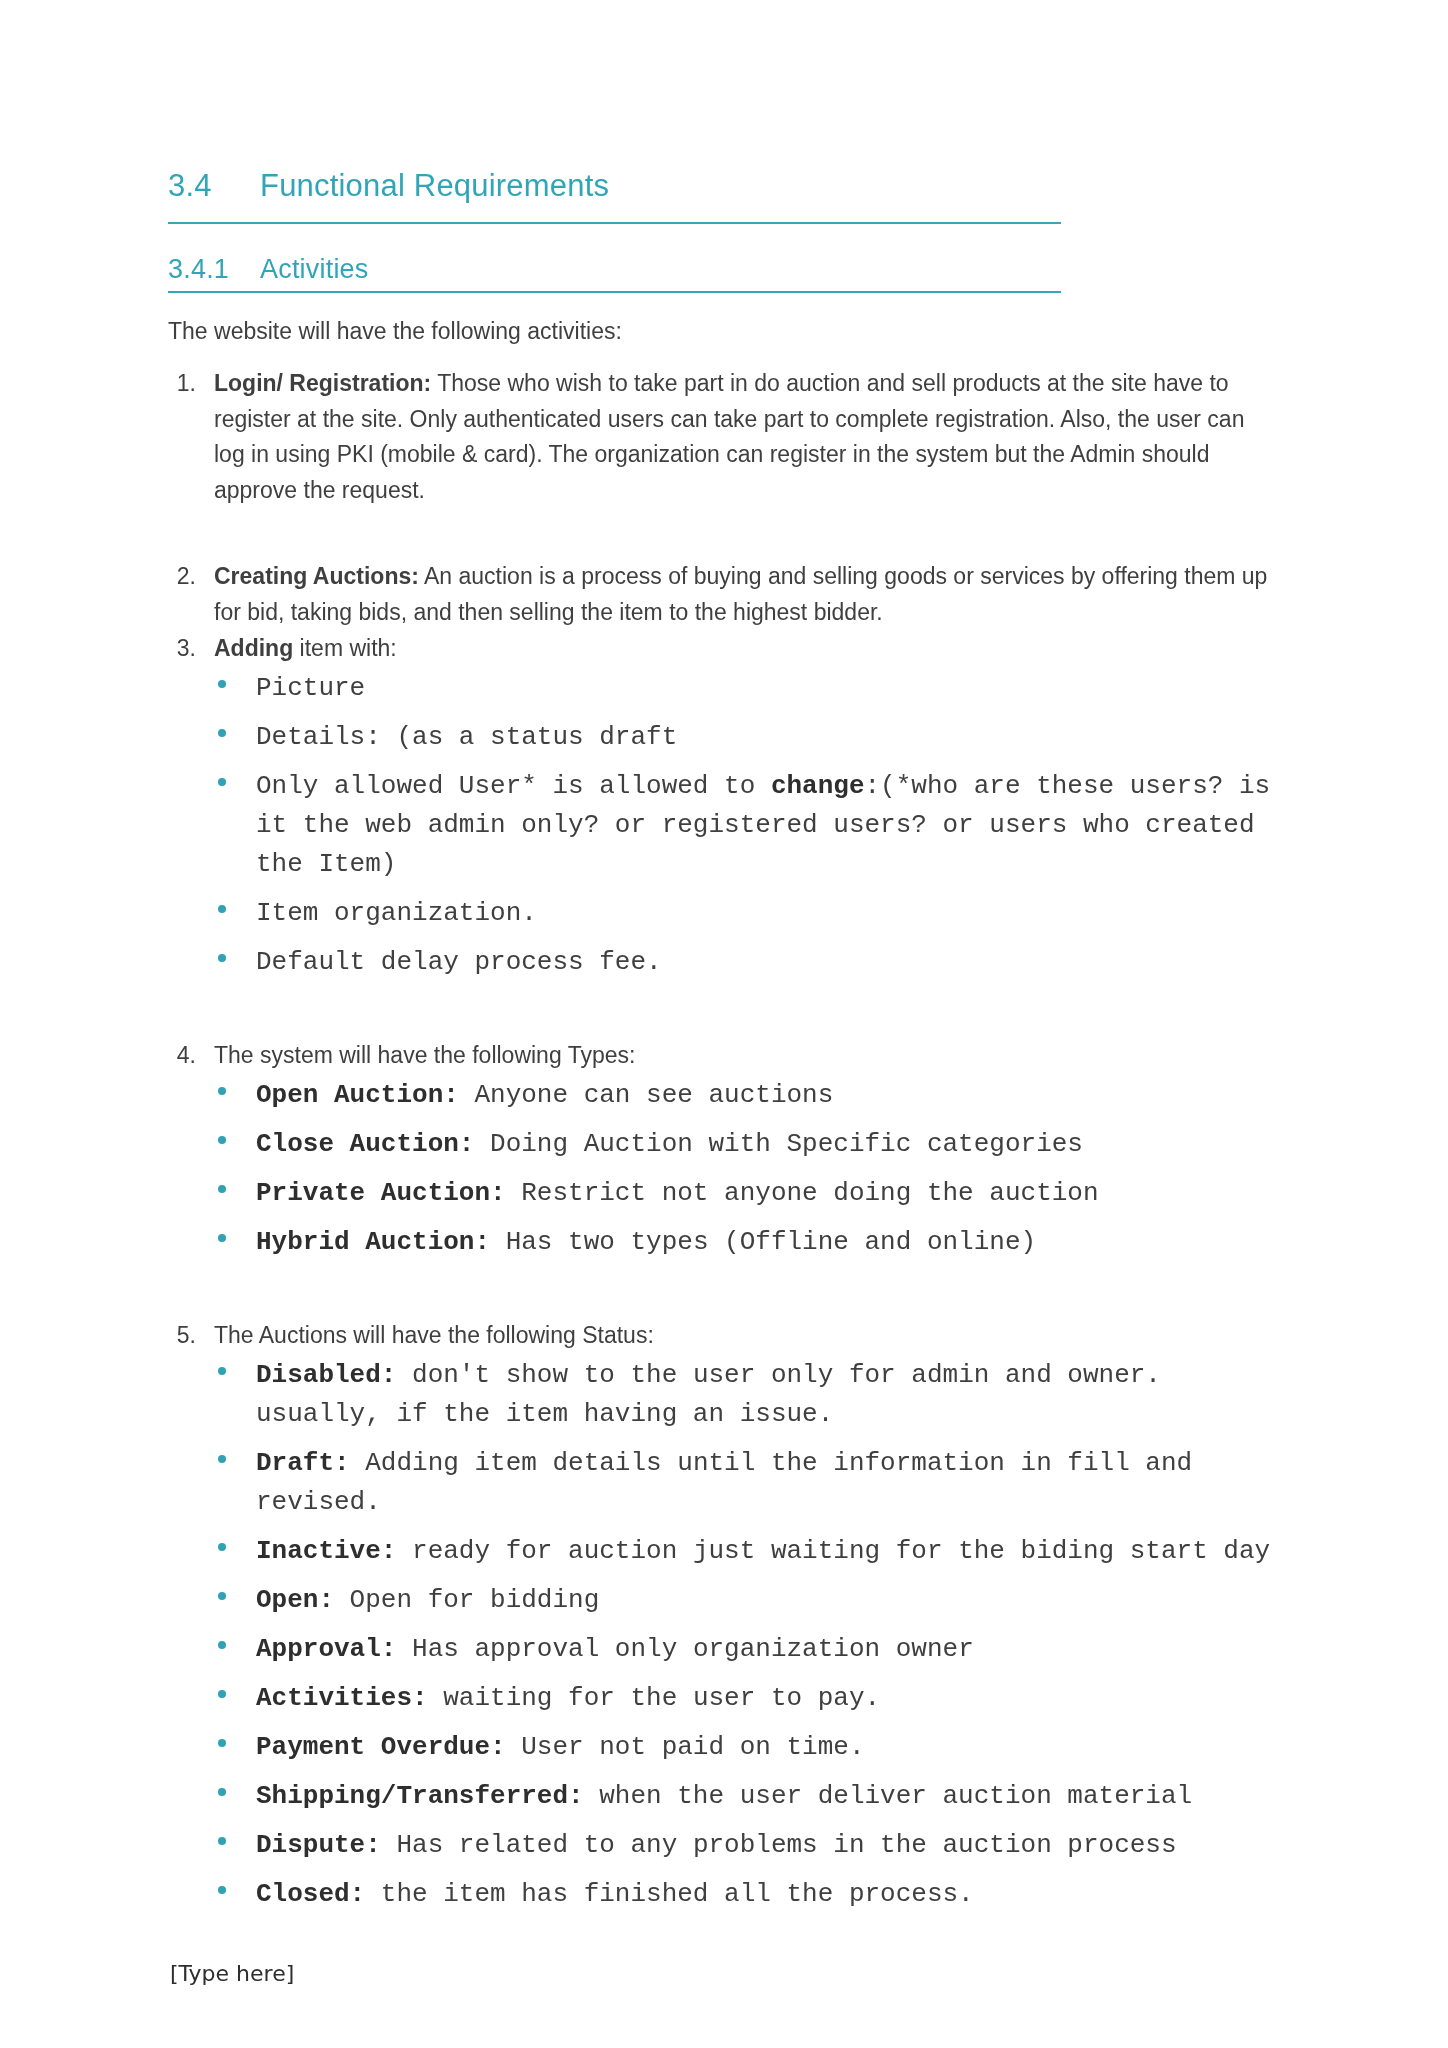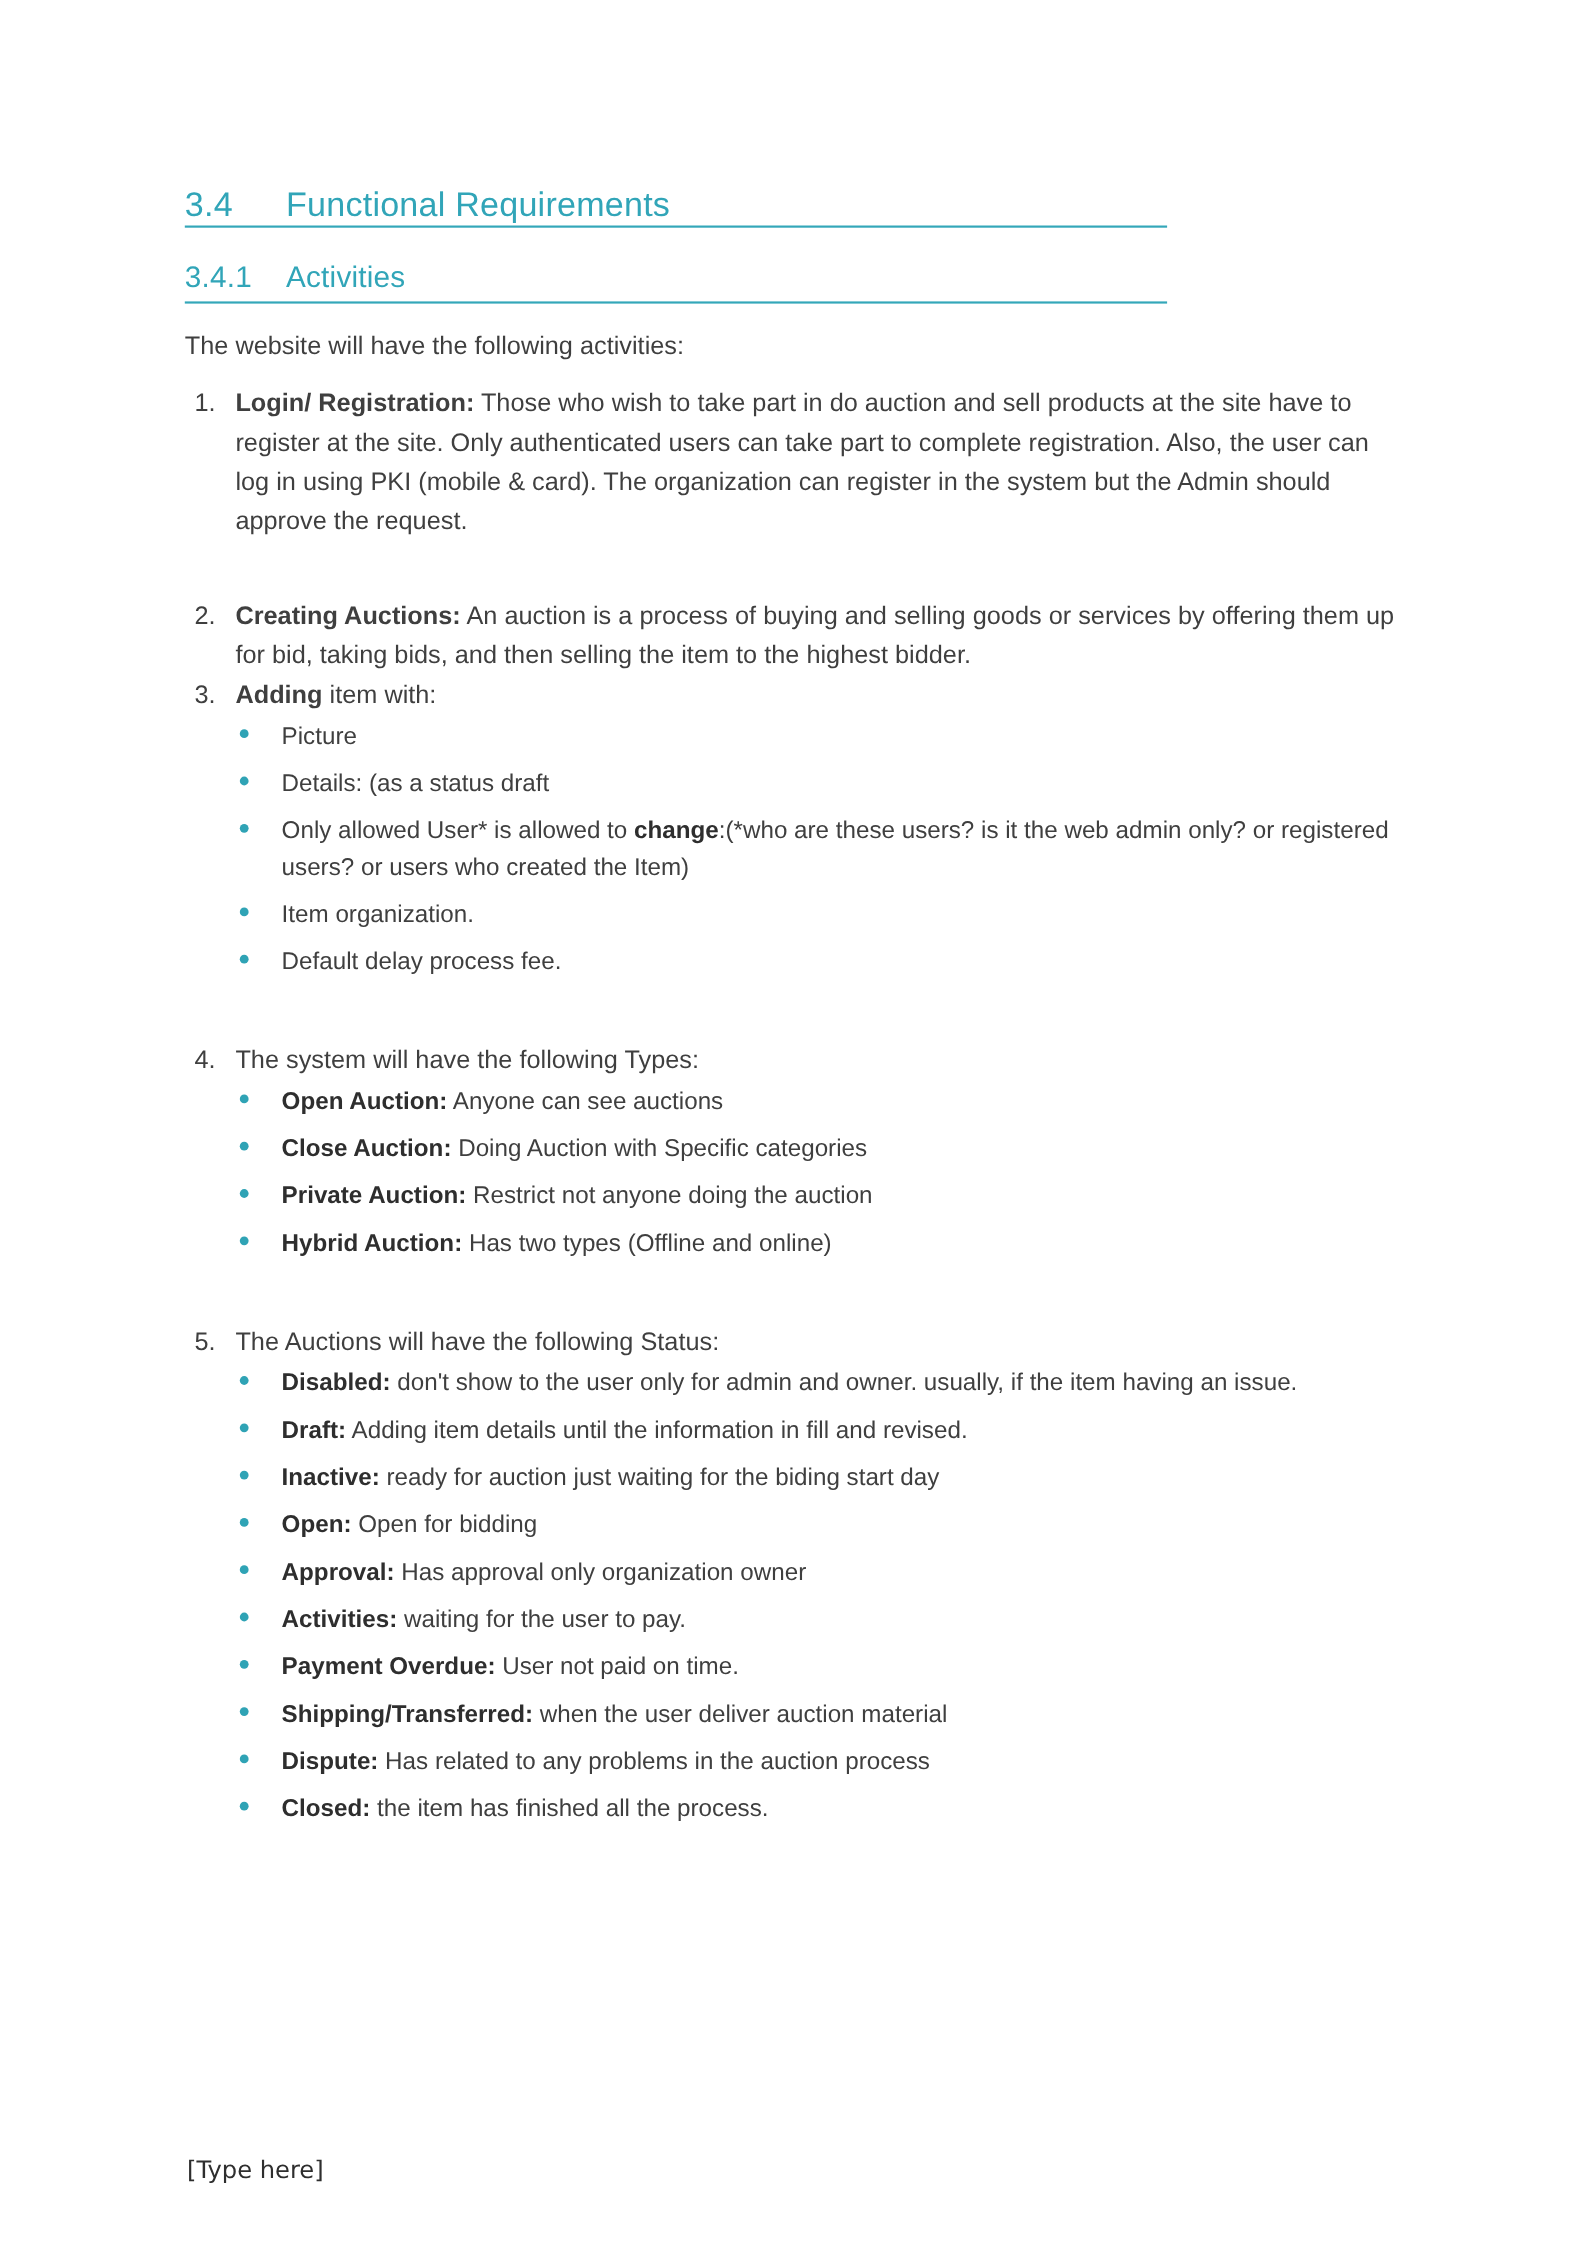--- a/index.html
+++ b/index.html
@@ -33,21 +33,21 @@
   }
 
   
   .h2 {
     display: flex;
     align-items: baseline;
     color: #31A5B8;
     font-size: 31px;
     font-weight: 400;
     letter-spacing: 0.2px;
-    padding-bottom: 1px;
+    padding-bottom: 18px;
     border-bottom: 2.5px solid #34A7B9;
     width: 893px;
     margin: 0 0 30px 0;
   }
   .h2 .num { width: 92px; flex: 0 0 92px; }
   .h2 .txt { white-space: nowrap; }
 
   .h3 {
     display: flex;
     align-items: baseline;
@@ -101,24 +101,25 @@
   .gap-lg { height: 46px; }
 
   
   .bul-list {
     list-style: none;
     margin: 2px 0 0 0;
     padding: 0;
   }
   .bul-item {
     display: flex;
-    font-size: 22px;
+    font-size: 26px;
     line-height: 1.5;
     color: #3f3f3f;
     margin-bottom: 10px;
+    font-family: Liberation Mono, monospace;
   }
   .bul-item > .dot {
     flex: 0 0 42px;
     width: 42px;
     display: flex;
     align-items: flex-start;
     justify-content: flex-start;
     padding-top: 11px;
     padding-left: 4px;
     box-sizing: border-box;

